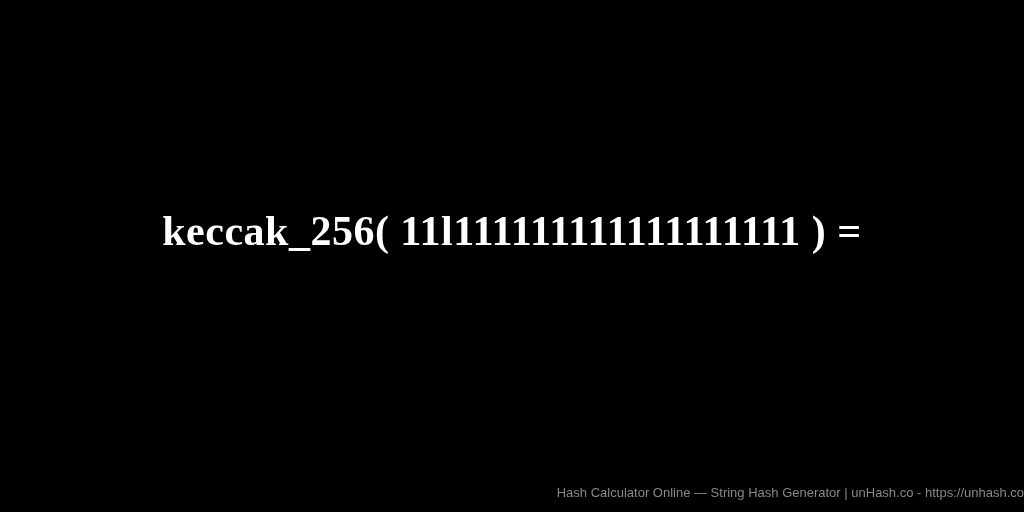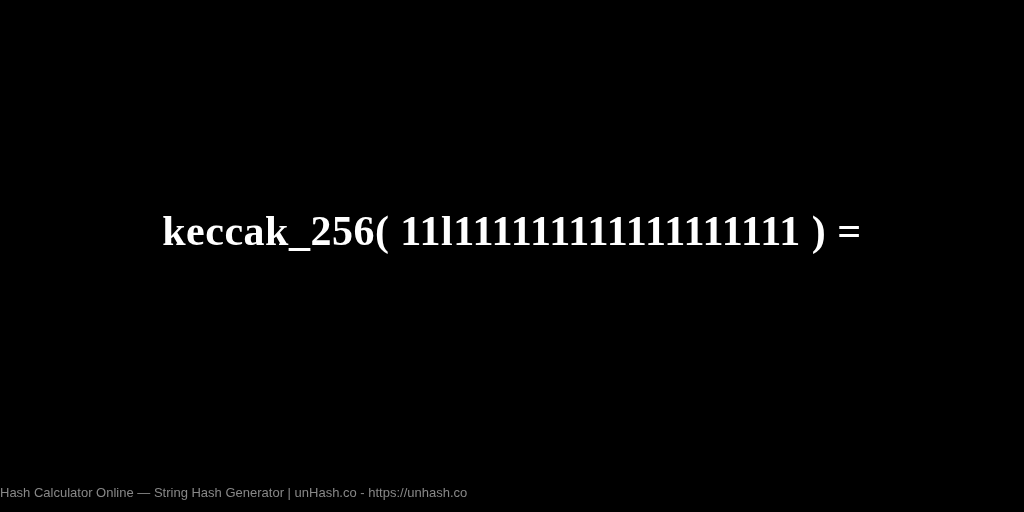--- a/index.html
+++ b/index.html
@@ -48,21 +48,21 @@
       text-align: center;
       letter-spacing: 0.3px;
       color: #ffffff;
     }
 
     .footer {
       position: absolute;
       bottom: 12px;
       left: 0;
       right: 0;
-      text-align: left;
+      text-align: right;
       font-size: 13px;
       color: #888888;
       font-family: Arial, sans-serif;
     }
   </style>
 </head>
 <body>
 
 <div class="main-content">
   <div class="hash-function-line">keccak_256( 11l111111111111111111 ) =</div>

